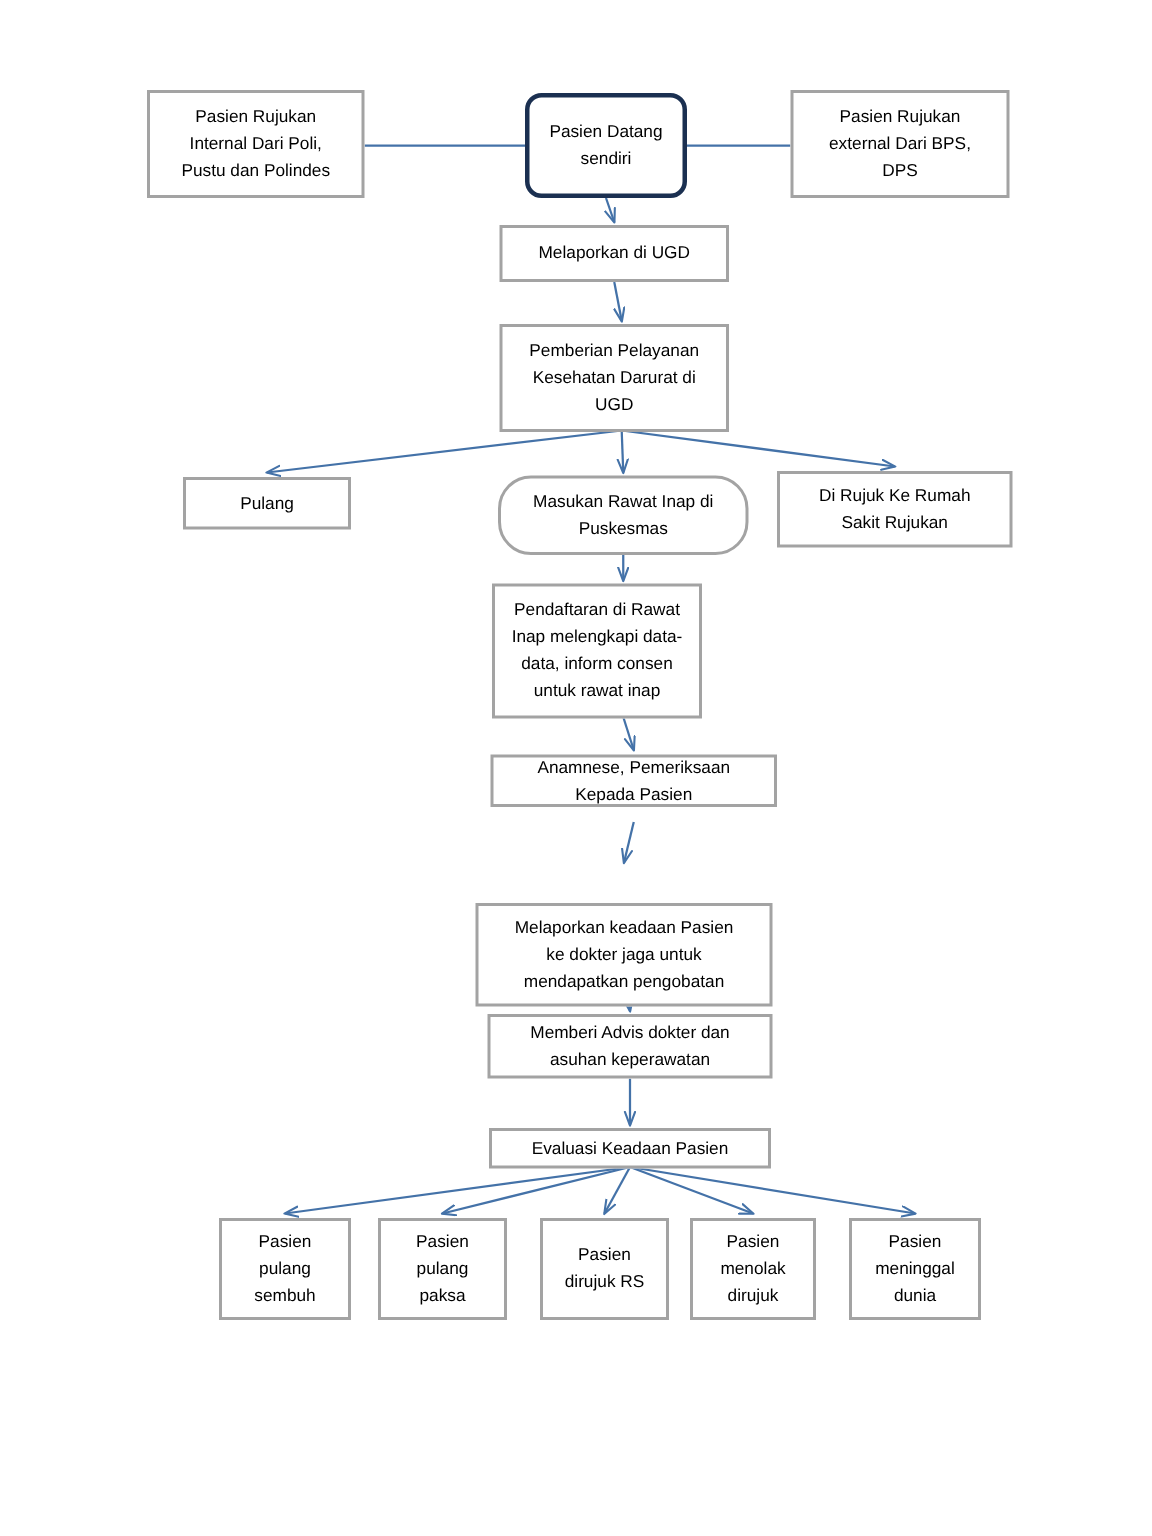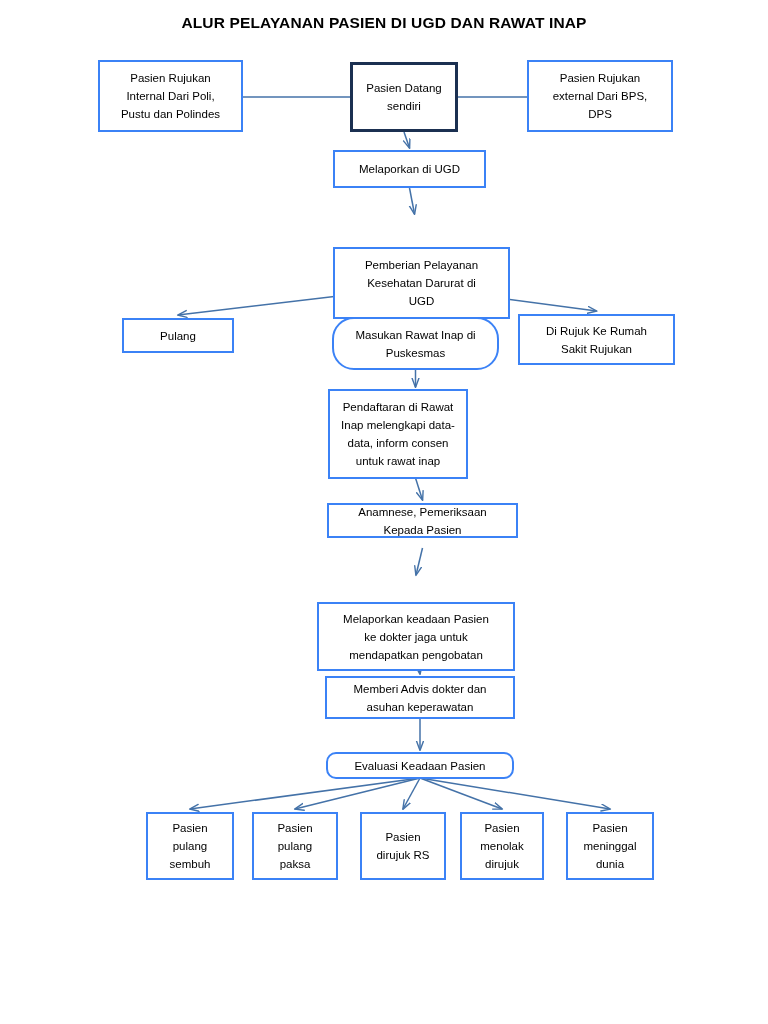--- a/index.html
+++ b/index.html
@@ -37,48 +37,48 @@
     text-align: center;
     font-size: 15.5px;
     font-weight: bold;
     letter-spacing: 0.15px;
     color: #000000;
   }
   .node {
     position: absolute;
     box-sizing: border-box;
     background: #ffffff;
-    border: 2px solid #3b82f6;
+    border: 2px solid #a3a3a3;
     display: flex;
     align-items: center;
     justify-content: center;
     text-align: center;
     z-index: 3;
   }
   .node.thick {
     border-width: 3px;
     border-color: #1b3051;
+    border-radius: 11px;
   }
   .node .txt {
     display: block;
     width: 100%;
     padding: 0 5px;
     font-size: 11.5px;
     line-height: 18px;
     font-weight: normal;
     color: #000000;
     white-space: pre-line;
   }
 </style>
 </head>
 <body>
 
 <div id="canvas">
 
-  <div class="title">ALUR PELAYANAN PASIEN DI UGD DAN RAWAT INAP</div>
 
   <svg id="arrow-layer" viewBox="0 0 768 1024" width="768" height="1024" xmlns="http://www.w3.org/2000/svg">
     <defs>
       <marker id="ah" markerWidth="11" markerHeight="11" refX="9.2" refY="4.0" orient="auto" markerUnits="userSpaceOnUse">
         <path d="M0.5,0.6 L9.6,4.0 L0.5,7.4" fill="none" stroke="#4472A8" stroke-width="1.4" stroke-linecap="round" stroke-linejoin="round"></path>
       </marker>
     </defs>
     <g id="edges" stroke="#4472A8" stroke-width="1.5" fill="none">
         <path d="M243,97 L350,97"></path>
         <path d="M527,97 L458,97"></path>
@@ -111,21 +111,21 @@
 sendiri</span>
       </div>
       <div class="node" style="left: 527px; top: 60px; width: 146px; height: 72px;">
         <span class="txt">Pasien Rujukan
 external Dari BPS,
 DPS</span>
       </div>
       <div class="node" style="left: 333px; top: 150px; width: 153px; height: 38px;">
         <span class="txt">Melaporkan di UGD</span>
       </div>
-      <div class="node" style="left: 333px; top: 216px; width: 177px; height: 72px; margin-top: 31px;">
+      <div class="node" style="left: 333px; top: 216px; width: 153px; height: 72px;">
         <span class="txt">Pemberian Pelayanan
 Kesehatan Darurat di
 UGD</span>
       </div>
       <div class="node" style="left: 122px; top: 318px; width: 112px; height: 35px;">
         <span class="txt">Pulang</span>
       </div>
       <div class="node" style="left: 332px; top: 317px; width: 167px; height: 53px; border-radius: 22px;">
         <span class="txt">Masukan Rawat Inap di
 Puskesmas</span>
@@ -146,21 +146,21 @@
       </div>
       <div class="node" style="left: 317px; top: 578px; width: 198px; height: 69px; margin-top: 24px;">
         <span class="txt">Melaporkan keadaan Pasien
 ke dokter jaga untuk
 mendapatkan pengobatan</span>
       </div>
       <div class="node" style="left: 325px; top: 676px; width: 190px; height: 43px;">
         <span class="txt">Memberi Advis dokter dan
 asuhan keperawatan</span>
       </div>
-      <div class="node" style="left: 326px; top: 752px; width: 188px; height: 27px; border-radius: 10px;">
+      <div class="node" style="left: 326px; top: 752px; width: 188px; height: 27px;">
         <span class="txt">Evaluasi Keadaan Pasien</span>
       </div>
       <div class="node" style="left: 146px; top: 812px; width: 88px; height: 68px;">
         <span class="txt">Pasien
 pulang
 sembuh</span>
       </div>
       <div class="node" style="left: 252px; top: 812px; width: 86px; height: 68px;">
         <span class="txt">Pasien
 pulang

